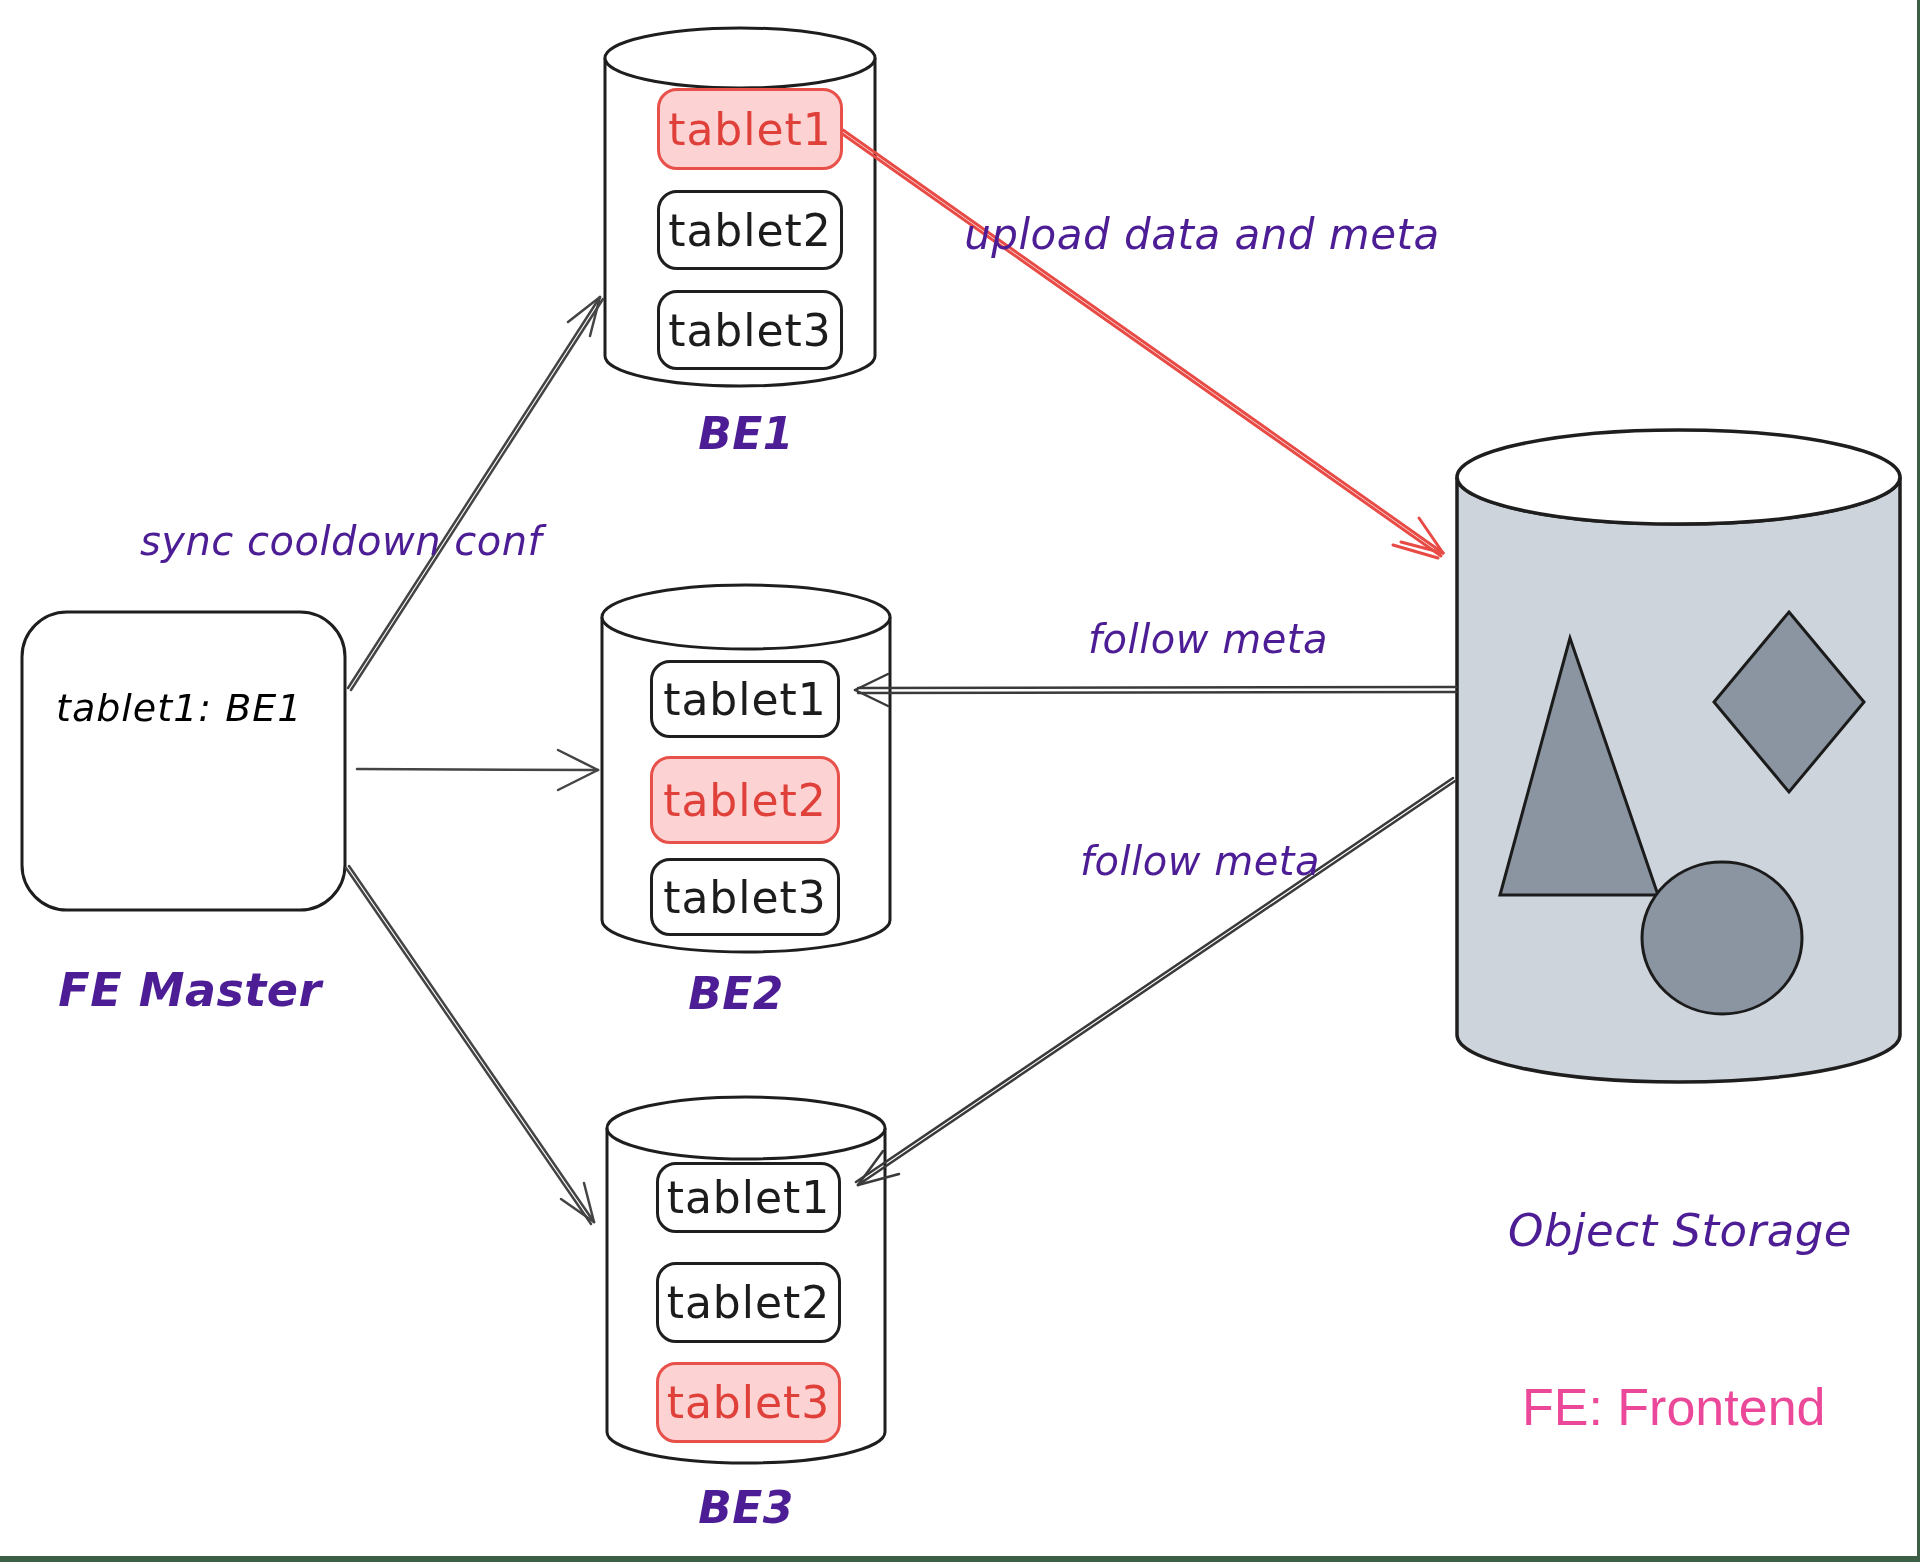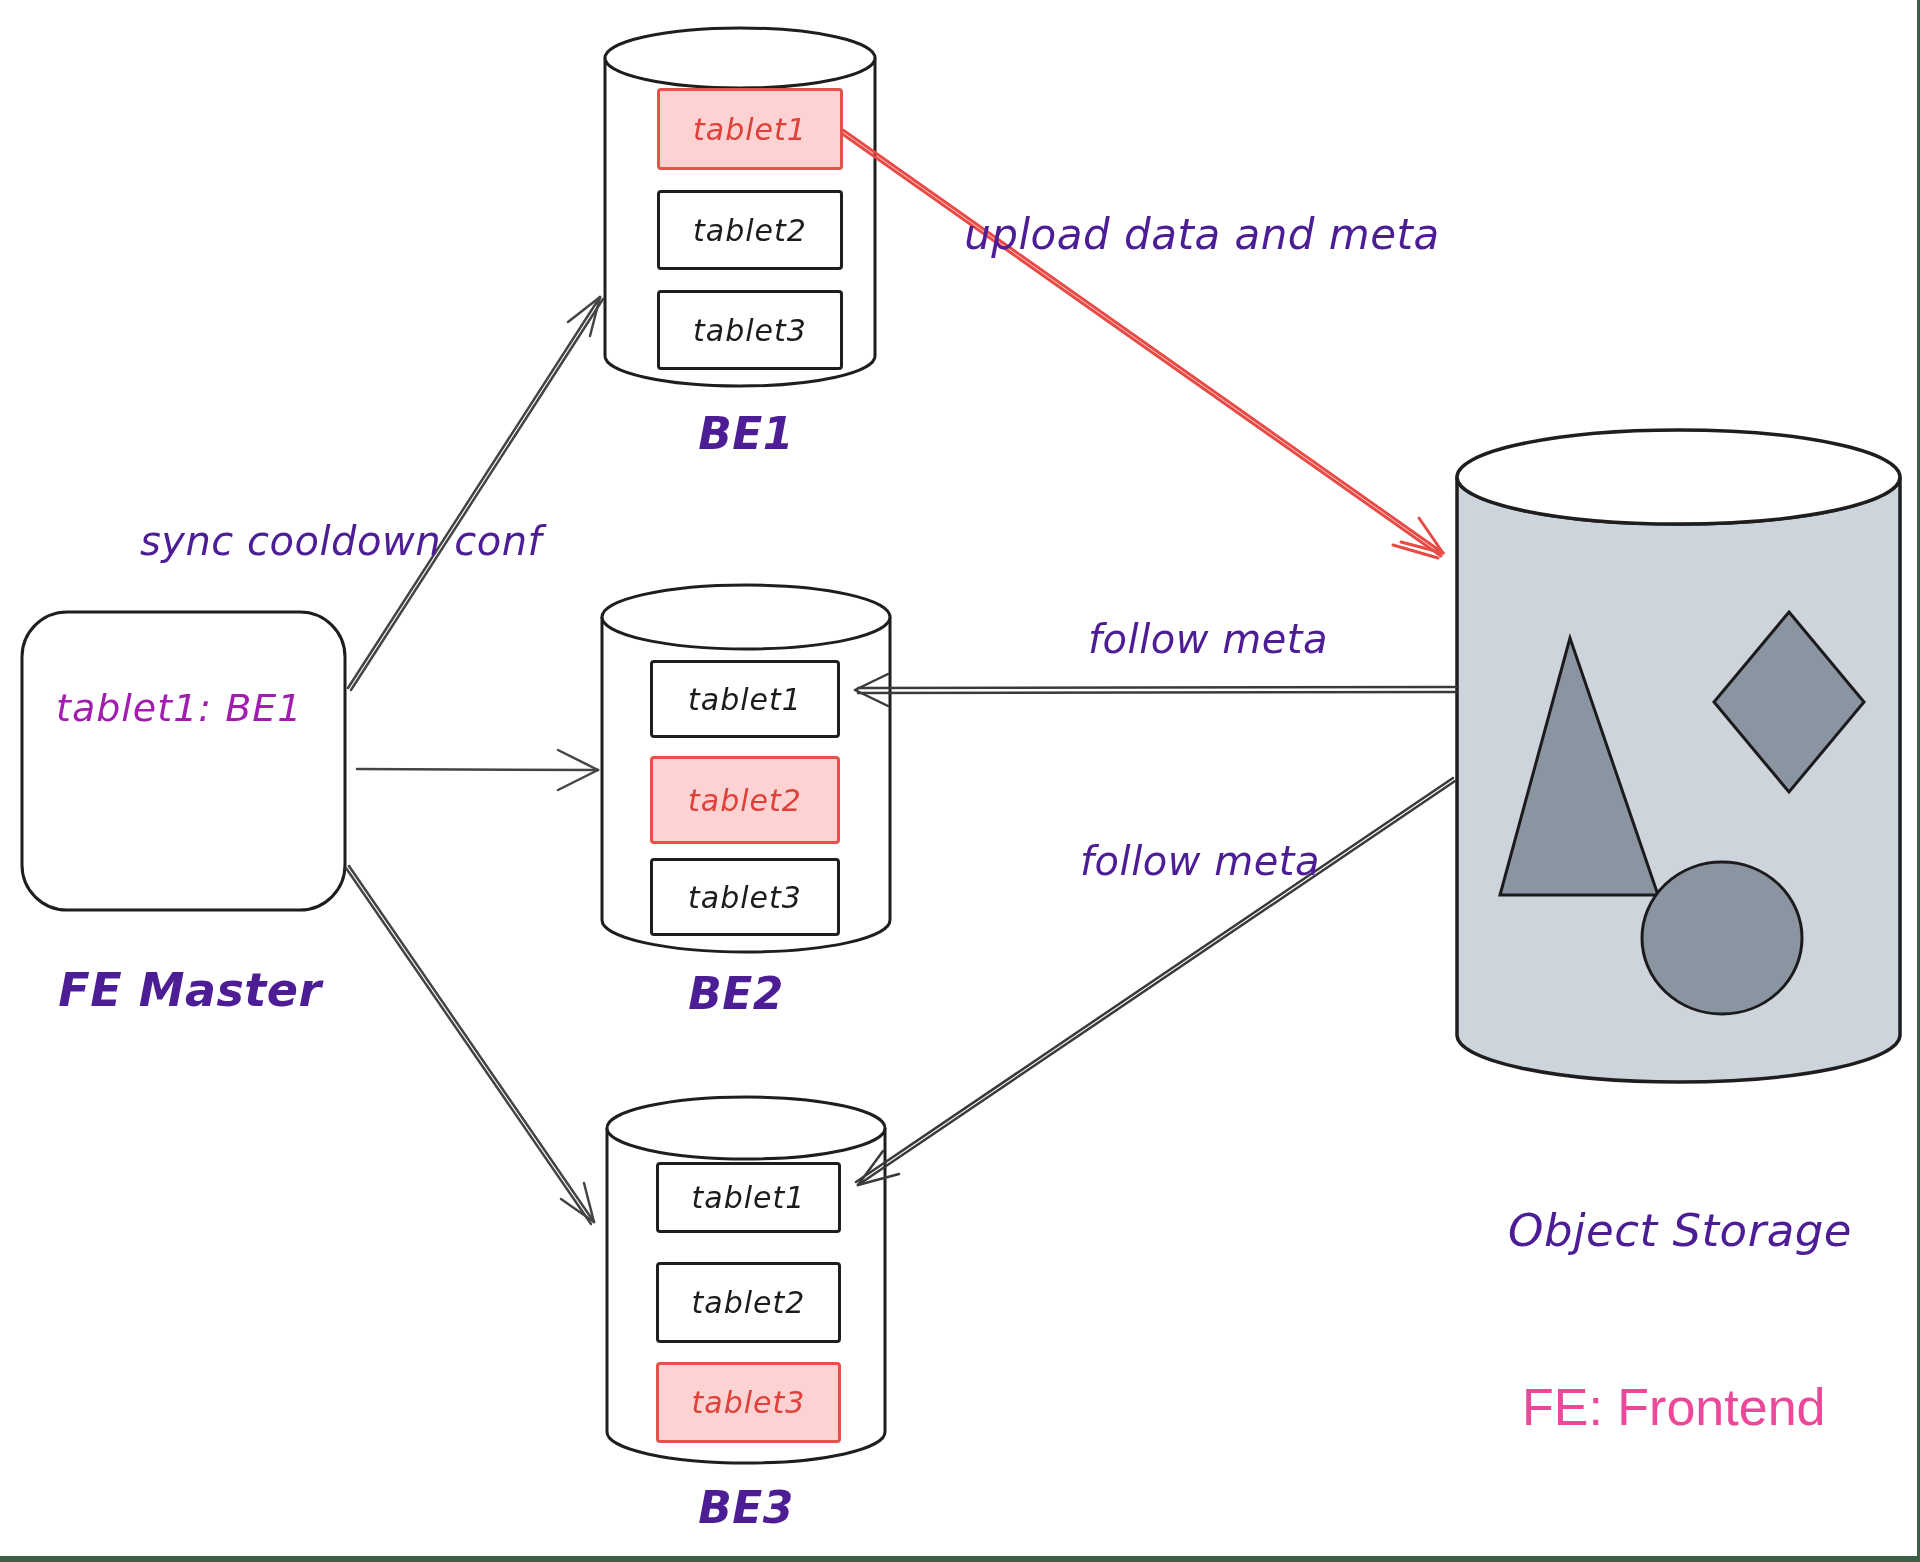--- a/index.html
+++ b/index.html
@@ -9,26 +9,26 @@
   }
   #canvas-svg{position:absolute;left:0;top:0;width:1920px;height:1562px;}
   .abs{position:absolute;}
   .hand{
     font-family:"DejaVu Sans",sans-serif;font-style:italic;color:#4c1d95;
     letter-spacing:0.5px;white-space:nowrap;
   }
   .node-label{font-size:44px;font-weight:600;text-align:center;}
   .edge-label{font-size:40px;}
   .tablet{
-    position:absolute;box-sizing:border-box;border:3px solid #1e1e1e;border-radius:4px;
+    position:absolute;box-sizing:border-box;border:3px solid #1e1e1e;border-radius:20px;
     background:#ffffff;display:flex;align-items:center;justify-content:center;
-    font-size:30px;font-style:italic;color:#1c1c1c;letter-spacing:1px;
+    font-size:44px;color:#1c1c1c;letter-spacing:1px;
   }
   .tablet.hl{border-color:#e8504a;background:#fcd2d2;color:#e0403a;}
-  .fe-text{font-size:38px;line-height:52px;font-style:italic;color:#a21caf;letter-spacing:1px;}
+  .fe-text{font-size:38px;line-height:52px;font-style:italic;color:#000000;letter-spacing:1px;}
   .legend{
     font-family:Liberation Sans, sans-serif;font-style:normal;
     font-size:52px;line-height:94px;color:#ec4899;white-space:nowrap;
   }
 </style>
 </head>
 <body>
 
 <svg id="canvas-svg" viewBox="0 0 1920 1562">
 

